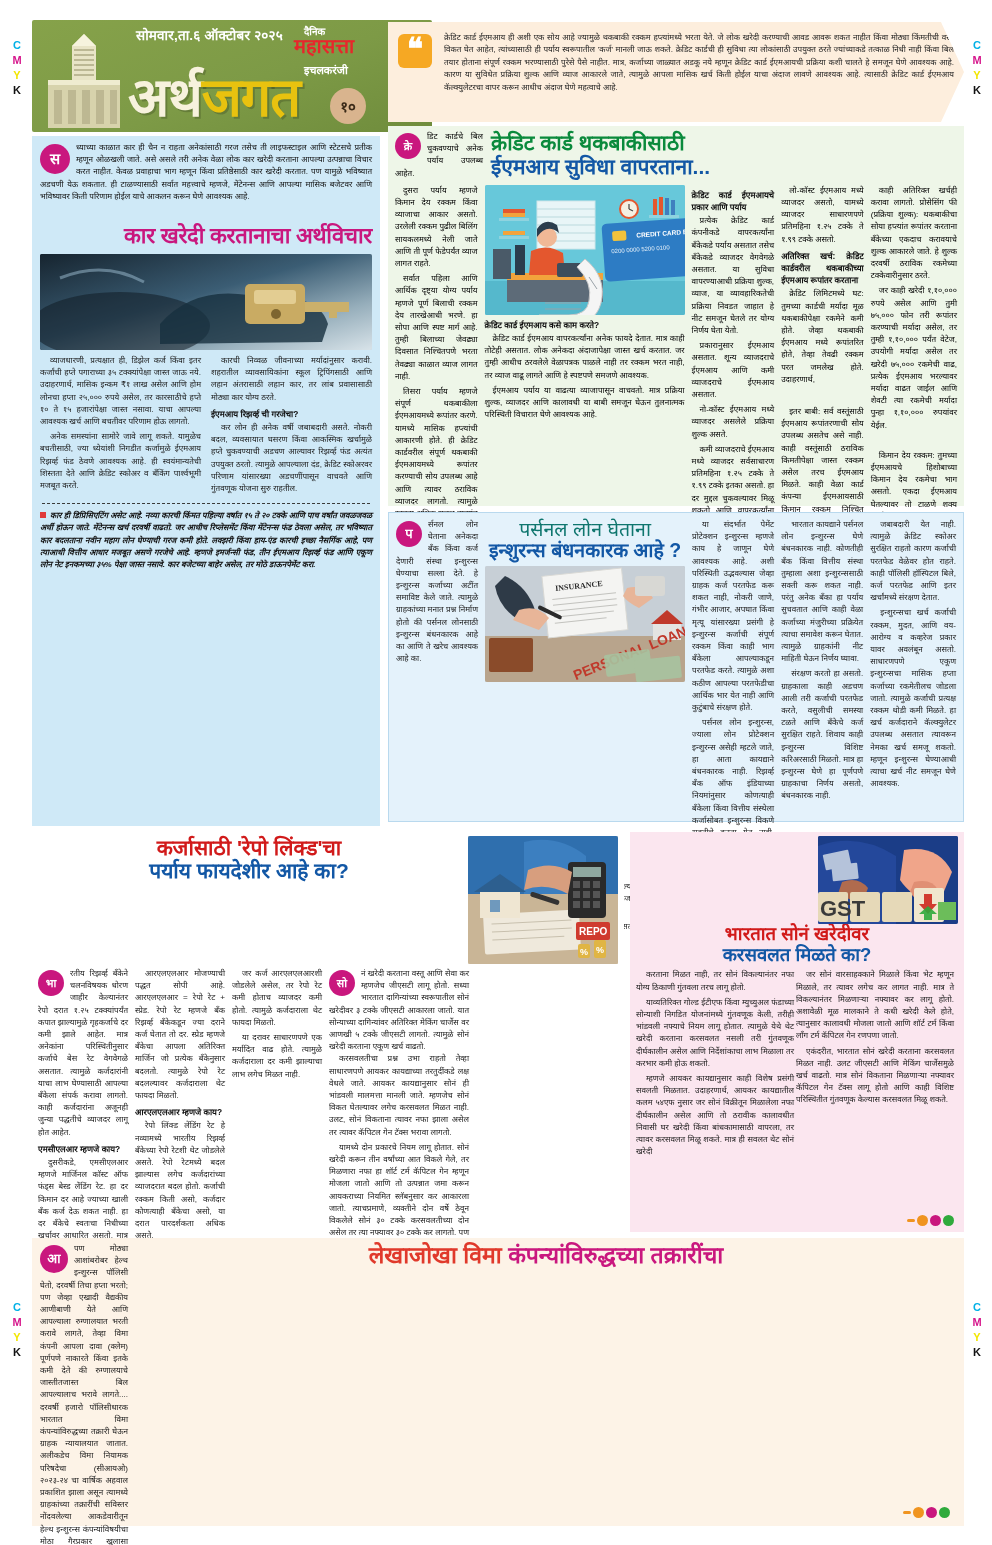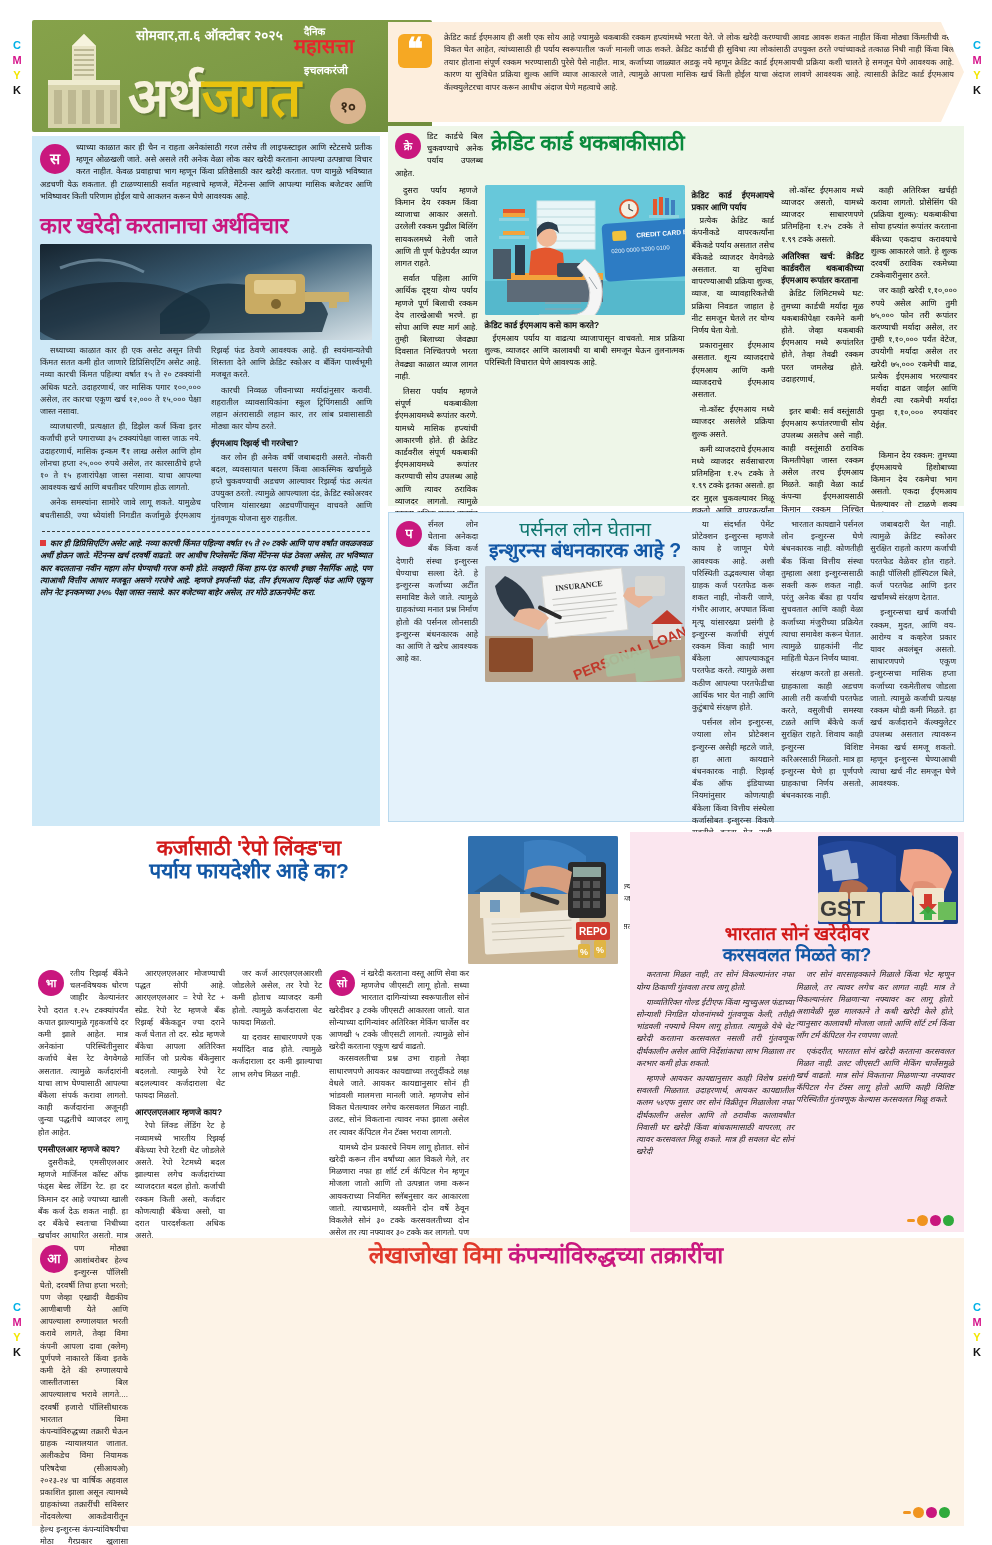--- a/index.html
+++ b/index.html
@@ -45,21 +45,21 @@
   .sub-h { font-size:8.4px; font-weight:700; color:#101010; margin:4px 0 2px; text-indent:0; }
 
   
   .dcap { float:left; width:30px; height:30px; border-radius:50%; background:#c9177e; color:#fff;
      font-size:15px; font-weight:700; display:flex; align-items:center; justify-content:center;
      margin:2px 6px 1px 0; }
 
   
   .sec-car { position:absolute; left:32px; top:136px; width:348px; height:690px; background:#cfe9f7; padding:6px 8px; }
   .car-intro { font-size:8.1px; line-height:12.2px; color:#111; text-align:justify;}
-  .car-title { font-size:22px; color:#c9177e; text-align:left; font-weight:700; margin:6px 0 5px; letter-spacing:-.3px;}
+  .car-title { font-size:22px; color:#c9177e; text-align:right; font-weight:700; margin:16px 0 5px; letter-spacing:-.3px;}
   .car-photo { width:332px; height:96px; border-radius:2px; position:relative; overflow:hidden; margin-bottom:5px;
      background:linear-gradient(100deg,#1d2b38 0%, #2f4a5e 35%, #6d8496 60%, #c3d2da 100%); }
   .car-cols { column-count:2; column-gap:10px; }
   .dashed { border:0; border-top:1.4px dashed #3b3b3b; margin:6px 2px; }
   .notebox { font-size:8px; line-height:12.4px; font-style:italic; font-weight:700; color:#111; text-align:justify; }
   .sqbullet { display:inline-block; width:6px; height:6px; background:#e03a3a; margin-right:4px; }
 
   
   .sec-cc { position:absolute; left:388px; top:126px; width:576px; height:380px; background:#eef6e8; padding:5px 7px; }
   .cc-head { margin-left:96px; }
@@ -188,21 +188,20 @@
         <path d="M120 70 q30 -34 78 -30 l60 6 q24 4 30 24 l-6 18 -162 2 z" fill="#17303f" opacity="0.8"></path>
         <rect x="205" y="30" width="60" height="40" rx="5" fill="#c9ab63"></rect>
         <rect x="214" y="36" width="42" height="14" rx="3" fill="#e3cd92"></rect>
         <circle cx="236" cy="60" r="5" fill="#7d6530"></circle>
         <path d="M265 48 h44 v10 h-12 v6 h-8 v-6 h-24 z" fill="#cbb06b"></path>
         <path d="M20 24 q44 -18 84 4" stroke="#9fc0d4" stroke-width="3" fill="none" opacity="0.5"></path>
       </svg>
     </div>
 
     <div class="car-cols col-text">
-      <p>सध्याच्या काळात कार ही एक असेट असून तिची किंमत सतत कमी होत जाणारे डिप्रिसिएटिंग असेट आहे. नव्या कारची किंमत पहिल्या वर्षात १५ ते २० टक्क्यांनी अधिक घटते. उदाहरणार्थ, जर मासिक पगार १००,००० असेल, तर कारचा एकूण खर्च १२,००० ते १५,००० पेक्षा जास्त नसावा.</p>
       <p>व्याजधारणी, प्रत्यक्षात ही, डिझेल कर्ज किंवा इतर कर्जांची हप्ते पगाराच्या ३५ टक्क्यांपेक्षा जास्त जाऊ नये. उदाहरणार्थ, मासिक इन्कम ₹१ लाख असेल आणि होम लोनचा हप्ता २५,००० रुपये असेल, तर कारसाठीचे हप्ते १० ते १५ हजारांपेक्षा जास्त नसावा. याचा आपल्या आवश्यक खर्च आणि बचतीवर परिणाम होऊ लागतो.</p>
       <p>अनेक समस्यांना सामोरे जावे लागू शकते. यामुळेच बचतीसाठी, ज्या ध्येयांशी निगडीत कर्जामुळे ईएमआय रिझर्व्ह फंड ठेवणे आवश्यक आहे. ही स्वयंमान्यतेची शिस्तता देते आणि क्रेडिट स्कोअर व बँकिंग पार्श्वभूमी मजबूत करते.</p>
       <p>कारची निव्वळ जीवनाच्या मर्यादांनुसार करावी. शहरातील व्यावसायिकांना स्कूल ट्रिपिंगसाठी आणि लहान अंतरासाठी लहान कार, तर लांब प्रवासासाठी मोठ्या कार योग्य ठरते.</p>
       <div class="sub-h">ईएमआय रिझर्व्ह ची गरजेचा?</div>
       <p>कर लोन ही अनेक वर्षी जबाबदारी असते. नोकरी बदल, व्यवसायात घसरण किंवा आकस्मिक खर्चामुळे हप्ते चुकवण्याची अडचण आल्यावर रिझर्व्ह फंड अत्यंत उपयुक्त ठरतो. त्यामुळे आपल्याला दंड, क्रेडिट स्कोअरवर परिणाम यांसारख्या अडचणींपासून वाचवते आणि गुंतवणूक योजना सुरु राहतील.</p>
     </div>
 
     <hr class="dashed">
     <div class="notebox">
       <span class="sqbullet"></span><span>कार ही डिप्रिसिएटिंग असेट आहे. नव्या कारची किंमत पहिल्या वर्षात १५ ते २० टक्के आणि पाच वर्षांत जवळजवळ अर्धी होऊन जाते. मेंटेनन्स खर्च दरवर्षी वाढतो. जर आधीच रिप्लेसमेंट किंवा मेंटेनन्स फंड ठेवला असेल, तर भविष्यात कार बदलताना नवीन महाग लोन घेण्याची गरज कमी होते. लक्झरी किंवा हाय-एंड कारची इच्छा नैसर्गिक आहे, पण त्याआधी वित्तीय आधार मजबूत असणे गरजेचे आहे. म्हणजे इमर्जन्सी फंड, तीन ईएमआय रिझर्व्ह फंड आणि एकूण लोन नेट इनकमच्या ३५% पेक्षा जास्त नसावे. कार बजेटच्या बाहेर असेल, तर मोठे डाऊनपेमेंट करा.</span>
@@ -210,20 +209,21 @@
   </div>
 
   <div class="sec-cc">
     <div style="display:flex; gap:8px;">
       <div style="width:88px; font-size:8.1px; line-height:12.2px; text-align:justify;">
         <span class="dcap" style="width:26px;height:26px;font-size:11px;">क्रे</span>
         <span>डिट कार्डचे बिल चुकवण्याचे अनेक पर्याय उपलब्ध आहेत.</span>
       </div>
       <div class="cc-head" style="margin-left:0; flex:1;">
         <div class="cc-h1">क्रेडिट कार्ड थकबाकीसाठी</div>
+        <div class="cc-h2">ईएमआय सुविधा वापरताना...</div>
       </div>
     </div>
 
     <div style="display:flex; gap:7px; margin-top:5px;">
 
       <div style="width:88px;" class="cc-cols">
         <p style="text-indent:8px; margin-bottom:3px;">दुसरा पर्याय म्हणजे किमान देय रक्कम किंवा व्याजाचा आकार असतो. उरलेली रक्कम पुढील बिलिंग सायकलमध्ये नेली जाते आणि ती पूर्ण फेडेपर्यंत व्याज लागत राहते.</p>
         <p style="text-indent:8px; margin-bottom:3px;">सर्वात पहिला आणि आर्थिक दृष्ट्या योग्य पर्याय म्हणजे पूर्ण बिलाची रक्कम देय तारखेआधी भरणे. हा सोपा आणि स्पष्ट मार्ग आहे. तुम्ही बिलाच्या जेवढ्या दिवसात निश्चितपणे भरता तेवढ्या काळात व्याज लागत नाही.</p>
         <p style="text-indent:8px; margin-bottom:3px;">तिसरा पर्याय म्हणजे संपूर्ण थकबाकीला ईएमआयमध्ये रूपांतर करणे. यामध्ये मासिक हप्त्यांची आकारणी होते. ही क्रेडिट कार्डवरील संपूर्ण थकबाकी ईएमआयमध्ये रूपांतर करण्याची सोय उपलब्ध आहे आणि त्यावर ठराविक व्याजदर लागतो. त्यामुळे रक्कम अधिक सुलभ हप्त्यांत विभागली जाते आणि ग्राहकावर एकाचवेळी संपूर्ण रक्कम भरण्याचा ताण येत नाही.</p>
         <p style="text-indent:8px; margin-bottom:3px;"></p>
@@ -274,20 +274,21 @@
             <g stroke="#9aa2a8" stroke-width="1">
               <line x1="60" y1="118" x2="96" y2="118"></line>
                 <line x1="60" y1="124" x2="96" y2="124"></line>
               <line x1="104" y1="92" x2="112" y2="104"></line>
             </g>
             <rect x="8" y="64" width="18" height="30" fill="#4a5a68"></rect>
           </svg>
         </div>
         <div class="cc-cols" style="margin-top:4px;">
           <div class="sub-h">क्रेडिट कार्ड ईएमआय कसे काम करते?</div>
+          <p style="text-indent:8px; margin-bottom:3px;">क्रेडिट कार्ड ईएमआय वापरकर्त्यांना अनेक फायदे देतात. मात्र काही तोटेही असतात. लोक अनेकदा अंदाजापेक्षा जास्त खर्च करतात. जर तुम्ही आधीच ठरवलेले वेळापत्रक पाळले नाही तर रक्कम भरत नाही, तर व्याज वाढू लागते आणि हे स्पष्टपणे समजणे आवश्यक.</p>
           <p style="text-indent:8px; margin-bottom:3px;">ईएमआय पर्याय या वाढत्या व्याजापासून वाचवतो. मात्र प्रक्रिया शुल्क, व्याजदर आणि कालावधी या बाबी समजून घेऊन तुलनात्मक परिस्थिती विचारात घेणे आवश्यक आहे.</p>
         </div>
       </div>
 
       <div style="width:88px;" class="cc-cols">
         <div class="sub-h">क्रेडिट कार्ड ईएमआयचे प्रकार आणि पर्याय</div>
         <p style="text-indent:8px; margin-bottom:3px;">प्रत्येक क्रेडिट कार्ड कंपनीकडे वापरकर्त्यांना बँकेकडे पर्याय असतात तसेच बँकेकडे व्याजदर वेगवेगळे असतात. या सुविधा वापरण्याआधी प्रक्रिया शुल्क, व्याज, या व्यावहारिकतेची प्रक्रिया निवडत जाहात हे नीट समजून घेतले तर योग्य निर्णय घेता येतो.</p>
         <p style="text-indent:8px; margin-bottom:3px;">प्रकारानुसार ईएमआय असतात. शून्य व्याजदराचे ईएमआय आणि कमी व्याजदराचे ईएमआय असतात.</p>
         <p style="text-indent:8px; margin-bottom:3px;">नो-कॉस्ट ईएमआय मध्ये व्याजदर असलेले प्रक्रिया शुल्क असते.</p>
         <p style="text-indent:8px; margin-bottom:3px;">कमी व्याजदराचे ईएमआय मध्ये व्याजदर सर्वसाधारण प्रतिमहिना १.२५ टक्के ते १.९९ टक्के इतका असतो. हा दर मुद्दल चुकवल्यावर मिळू शकतो आणि वापरकर्त्यांना तो आधीच माहिती असतो.</p>
@@ -477,21 +478,21 @@
           <text x="2" y="80" font-size="22" font-weight="bold" fill="#3a3a3a" font-family="Liberation Sans, sans-serif">GST</text>
           <polygon points="106,58 114,58 114,68 119,68 110,78 101,68 106,68" fill="#d13b2e"></polygon>
           <polygon points="106,84 114,84 114,78 119,78 110,70 101,78 106,78" fill="#2faa3c" opacity="0.9"></polygon>
           <rect x="120" y="66" width="18" height="18" fill="#6cbd5a"></rect>
         </svg>
       </div>
     </div>
     <div class="gst-h1">भारतात सोनं खरेदीवर</div>
     <div class="gst-h2">करसवलत मिळते का?</div>
 
-    <div style="display:flex; gap:2px; margin-top:4px;font-style:italic;">
+    <div style="display:flex; gap:2px; margin-top:4px;">
       <div style="width:158px;" class="col-text">
         <p>करताना मिळत नाही, तर सोनं विकल्यानंतर नफा योग्य ठिकाणी गुंतवला तरच लागू होतो.</p>
         <p>याव्यतिरिक्त गोल्ड ईटीएफ किंवा म्युच्युअल फंडाच्या सोन्याशी निगडित योजनांमध्ये गुंतवणूक केली, तरीही भांडवली नफ्याचे नियम लागू होतात. त्यामुळे येथे थेट खरेदी करताना करसवलत नसली तरी गुंतवणूक दीर्घकालीन असेल आणि निर्देशांकाचा लाभ मिळाला तर करभार कमी होऊ शकतो.</p>
         <p>म्हणजे आयकर कायद्यानुसार काही विशेष प्रसंगी सवलती मिळतात. उदाहरणार्थ, आयकर कायद्यातील कलम ५४एफ नुसार जर सोनं विक्रीतून मिळालेला नफा दीर्घकालीन असेल आणि तो ठरावीक कालावधीत निवासी घर खरेदी किंवा बांधकामासाठी वापरला, तर त्यावर करसवलत मिळू शकते. मात्र ही सवलत थेट सोनं खरेदी</p>
       </div>
       <div style="width:158px;" class="col-text">
         <p>जर सोनं वारसाहक्काने मिळाले किंवा भेट म्हणून मिळाले, तर त्यावर लगेच कर लागत नाही. मात्र ते विकल्यानंतर मिळणाऱ्या नफ्यावर कर लागू होतो. अशावेळी मूळ मालकाने ते कधी खरेदी केले होते, त्यानुसार कालावधी मोजला जातो आणि शॉर्ट टर्म किंवा लाँग टर्म कॅपिटल गेन रणपणा जातो.</p>
         <p>एकंदरीत, भारतात सोनं खरेदी करताना करसवलत मिळत नाही. उलट जीएसटी आणि मेकिंग चार्जेसमुळे खर्च वाढतो. मात्र सोनं विकताना मिळणाऱ्या नफ्यावर कॅपिटल गेन टॅक्स लागू होतो आणि काही विशिष्ट परिस्थितीत गुंतवणूक केल्यास करसवलत मिळू शकते.</p>
       </div>
     </div>

